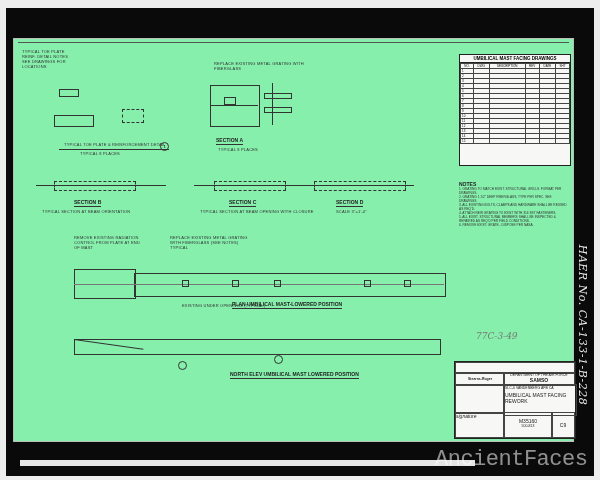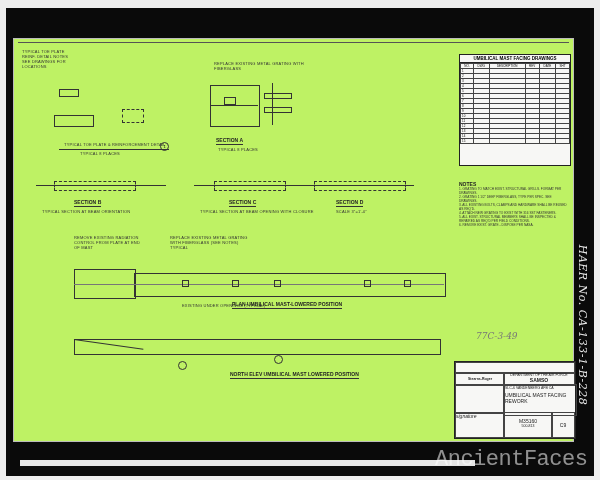--- a/index.html
+++ b/index.html
@@ -1,18 +1,18 @@
 <!DOCTYPE html>
 <html><head>
 <meta charset="utf-8">
 <style>
   html,body{margin:0;padding:0;}
   body{width:600px;height:480px;background:#ededed;position:relative;overflow:hidden;font-family:"Liberation Sans",sans-serif;}
   .film{position:absolute;left:6px;top:8px;width:588px;height:468px;background:#0a0a0a;}
-  .sheet{position:absolute;left:13px;top:38px;width:559px;height:402px;background:#bef264;border:1px solid #bbb;}
+  .sheet{position:absolute;left:13px;top:38px;width:559px;height:402px;background:#86efac;border:1px solid #bbb;}
   .sheet-topline{position:absolute;left:4px;right:4px;top:3px;height:1px;background:#555;}
   .lbl{position:absolute;font-size:4px;line-height:5px;color:#333;letter-spacing:.2px;white-space:nowrap;}
   .title{position:absolute;font-size:5px;color:#222;font-weight:bold;border-bottom:1px solid #333;padding-bottom:1px;white-space:nowrap;}
   .ln{position:absolute;background:#333;}
   .box{position:absolute;border:1px solid #333;}
   .circ{position:absolute;border:1px solid #333;border-radius:50%;width:7px;height:7px;font-size:4px;text-align:center;line-height:7px;}
   
   .tbl{position:absolute;left:445px;top:15px;width:110px;height:110px;border:1px solid #222;background:#f7f7f5;}
   .tbl-title{font-size:4.5px;font-weight:bold;text-align:center;border-bottom:1px solid #222;height:7px;line-height:7px;}
   .tbl table{border-collapse:collapse;width:100%;font-size:3px;}

